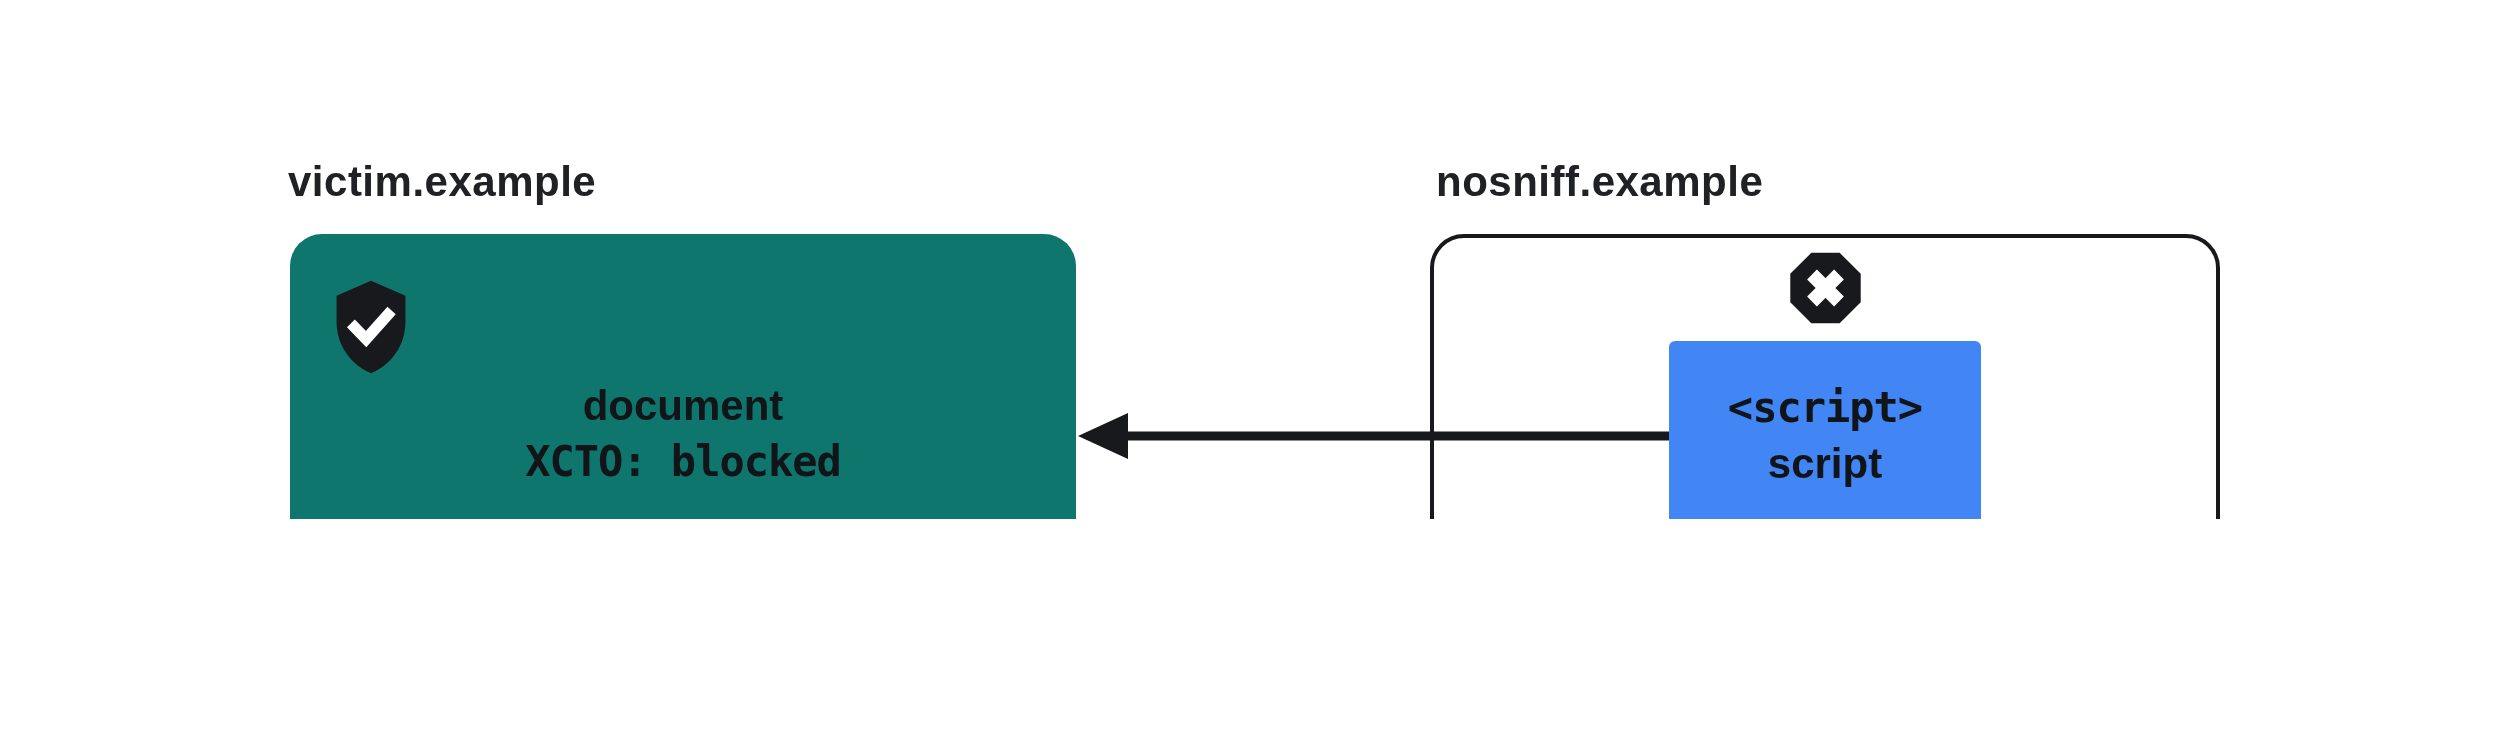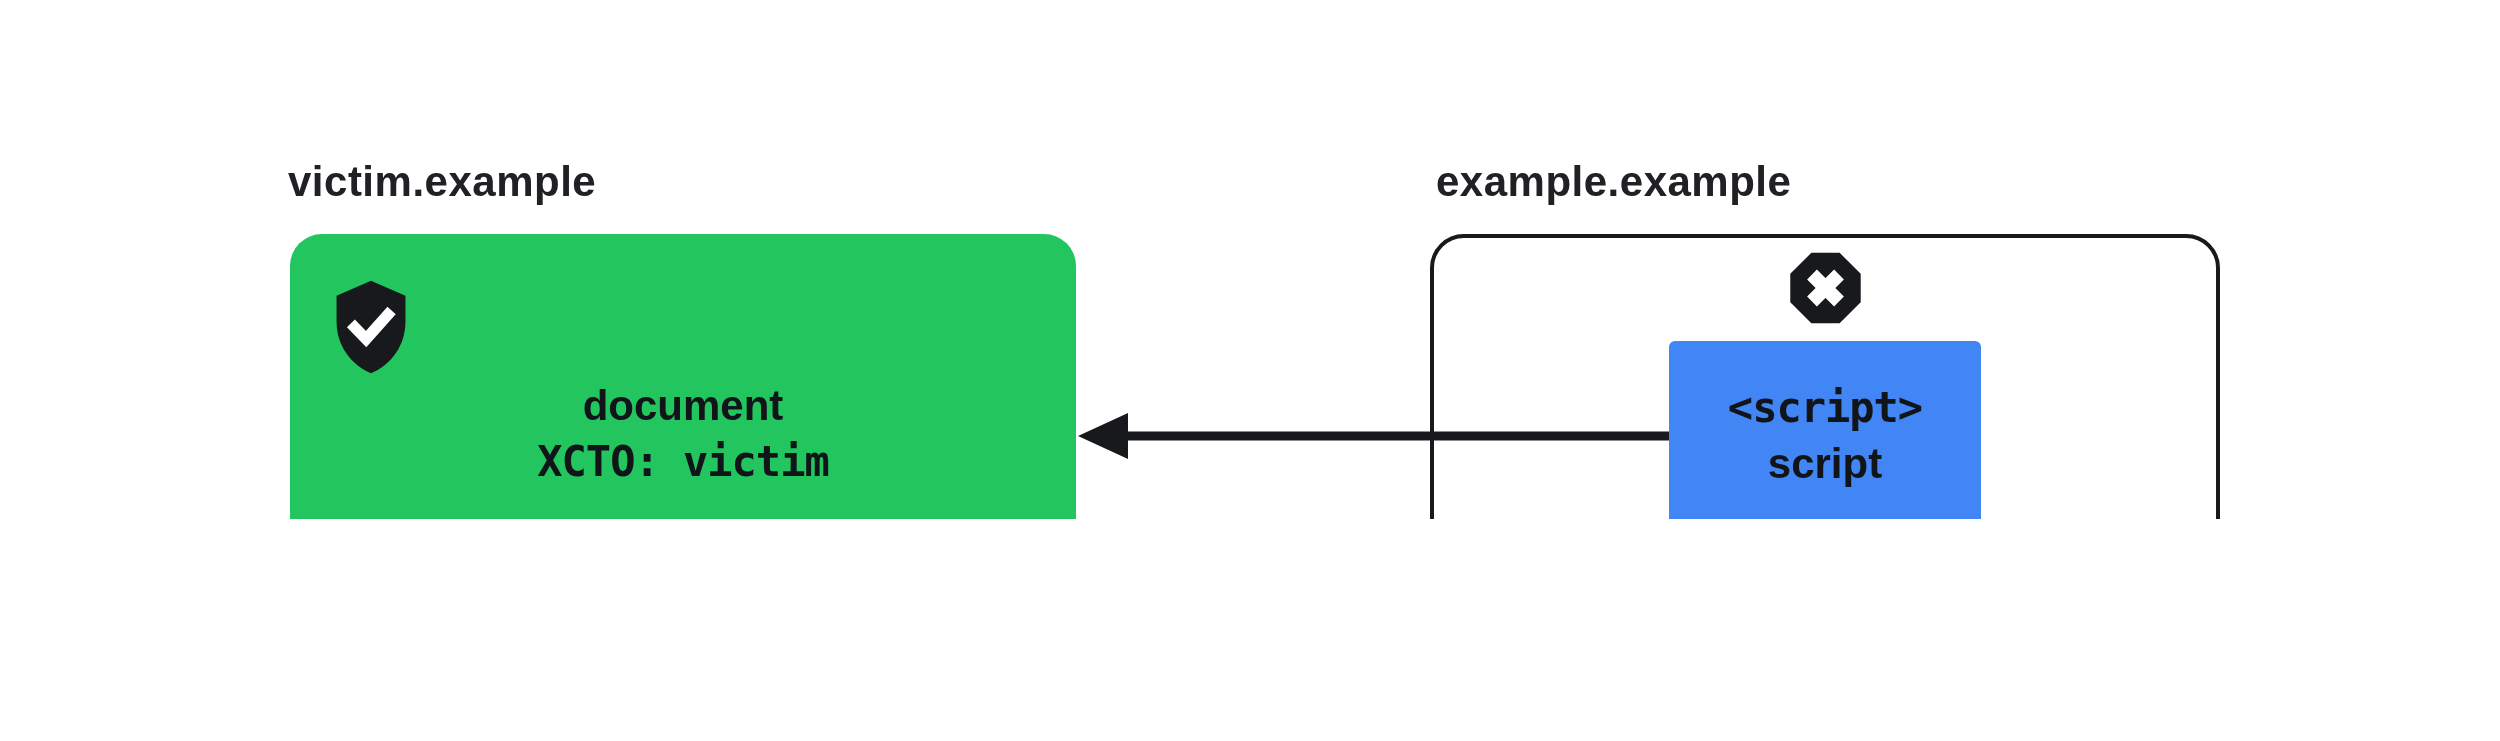--- a/index.html
+++ b/index.html
@@ -23,21 +23,21 @@
     color: #202124;
     white-space: nowrap;
   }
   .victim-label { left: 288px; top: 158px; }
   .attacker-label { left: 1436px; top: 158px; }
 
   .victim-box {
     position: absolute;
     left: 290px; top: 234px;
     width: 786px; height: 400px;
-    background: #22c55e;
+    background: #0f766e;
     border-radius: 32px;
     display: flex;
     align-items: center;
     justify-content: center;
   }
   .attacker-box {
     position: absolute;
     left: 1430px; top: 234px;
     width: 790px; height: 400px;
     background: #ffffff;
@@ -90,25 +90,25 @@
 
   <div class="victim-box">
     <span class="badge shield-badge">
       <svg width="78" height="98" viewBox="0 0 24 30" xmlns="http://www.w3.org/2000/svg">
         <path d="M12 0.8 L22.6 5.4 V13.2 C22.6 20.6 18.4 26.4 12 29.2 C5.6 26.4 1.4 20.6 1.4 13.2 V5.4 Z" fill="#17191c"></path>
         <path d="M7 15.1 L10.5 18.7 L17.2 11.2" fill="none" stroke="#ffffff" stroke-width="3.4" stroke-linecap="square"></path>
       </svg>
     </span>
     <div class="box-text">
       <div class="sans-line">document</div>
-      <div class="mono-line">XCTO: victim</div>
+      <div class="mono-line">XCTO: blocked</div>
     </div>
   </div>
 
-  <div class="origin-label attacker-label">example.example</div>
+  <div class="origin-label attacker-label">nosniff.example</div>
 
   <div class="attacker-box"></div>
 
   <span class="badge octagon-badge">
     <svg width="79" height="80" viewBox="0 0 24 24" xmlns="http://www.w3.org/2000/svg">
       <polygon points="7.7,1.3 16.3,1.3 22.7,7.7 22.7,16.3 16.3,22.7 7.7,22.7 1.3,16.3 1.3,7.7" fill="#17191c"></polygon>
       <path d="M7.9 7.9 L16.1 16.1 M16.1 7.9 L7.9 16.1" stroke="#ffffff" stroke-width="4.2" stroke-linecap="butt"></path>
     </svg>
   </span>
 

